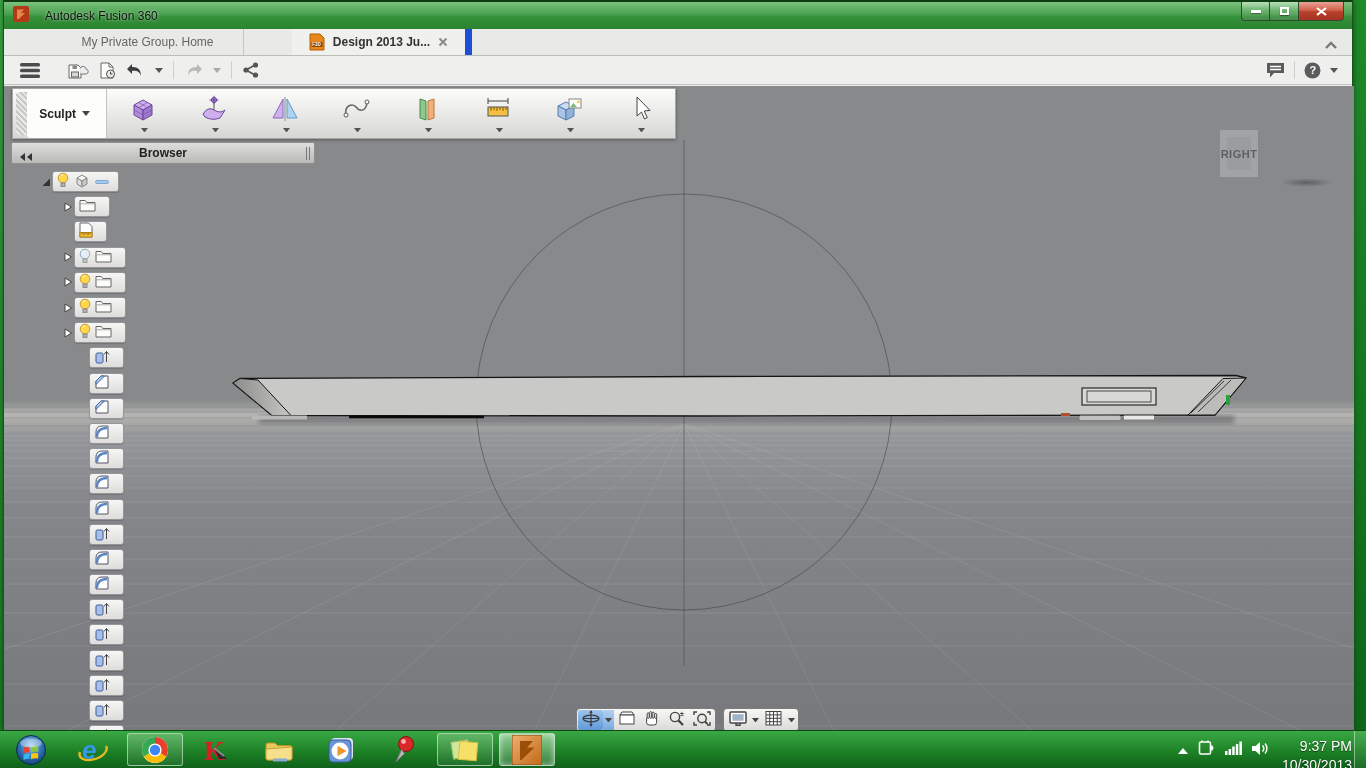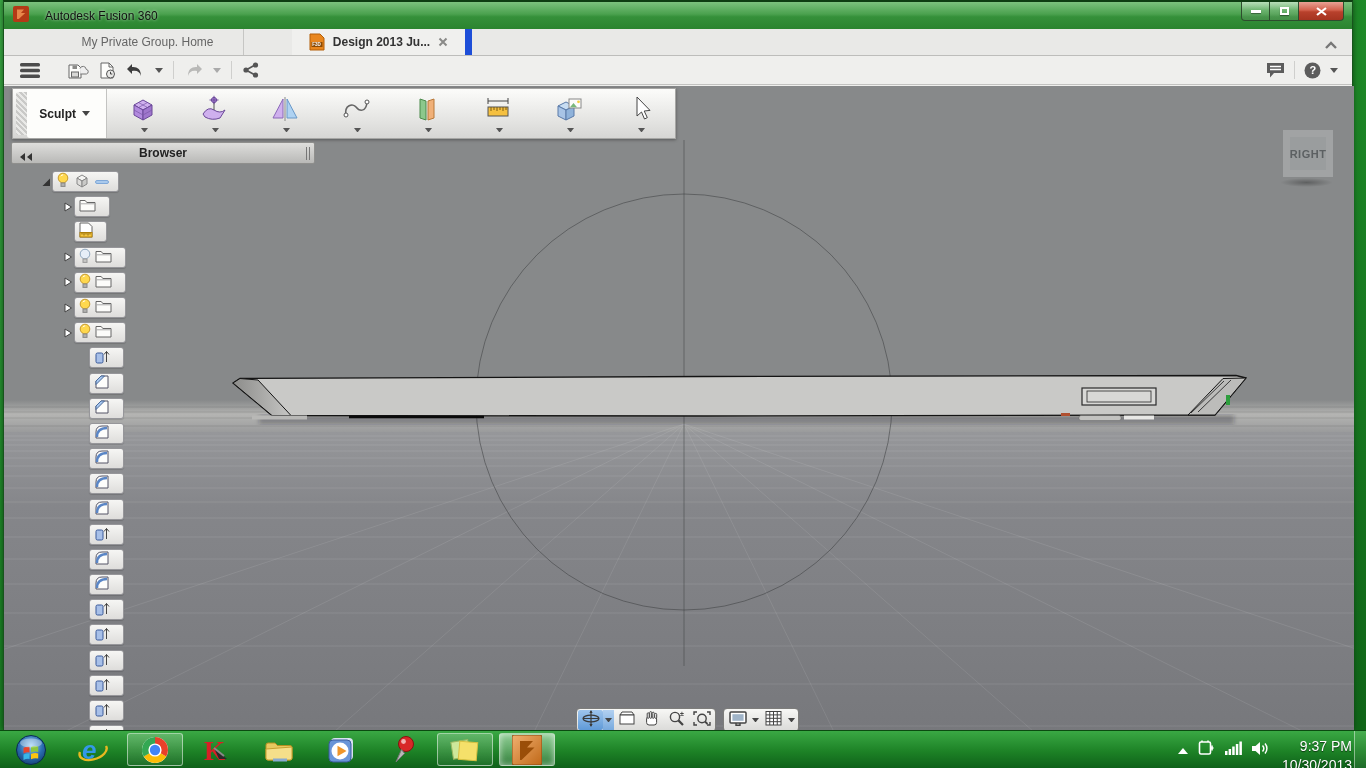--- a/index.html
+++ b/index.html
@@ -44,21 +44,21 @@
     display:flex; align-items:center; padding-left:16px; gap:10px; }
   .qat .sep { width:1px; height:18px; background:#cfcfcd; }
   .qat-right { position:absolute; right:14px; top:0; height:100%; display:flex; align-items:center; gap:9px; }
   .icon-btn { display:flex; align-items:center; justify-content:center; }
 
   
   #viewport { position:absolute; left:0; top:84px; width:1350px; height:646px; background:#87898a; }
   #scene { position:absolute; left:0; top:0; }
 
   
-  #viewcube { position:absolute; left:1279px; top:44px; width:50px; height:47px;
+  #viewcube { position:absolute; left:1216px; top:44px; width:38px; height:47px;
     background:rgba(235,238,240,.26); display:flex; align-items:center; justify-content:center; }
   #viewcube .inner { position:absolute; inset:7px; background:rgba(140,146,150,.35); }
   #viewcube .face { position:relative; font-size:11px; font-weight:bold; color:#5c6062; letter-spacing:.5px; }
   #viewcube-shadow { position:absolute; left:1276px; top:92px; width:53px; height:9px;
     background:radial-gradient(ellipse at center, rgba(0,0,0,.3), rgba(0,0,0,0) 70%); }
 
   
   #navbar { position:absolute; left:572px; top:622px; display:flex; gap:7px; }
   .nav-group { display:flex; align-items:center; background:linear-gradient(#f7f7f5,#dadad8);
     border:1px solid #7d7d7b; border-radius:4px; padding:1px; }

